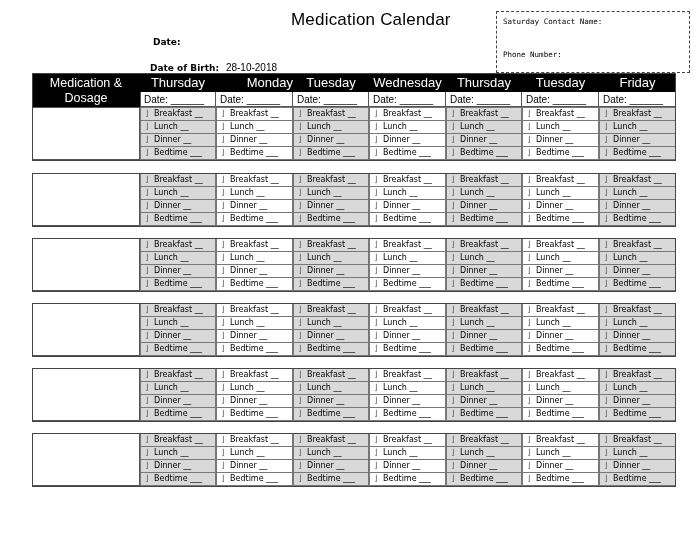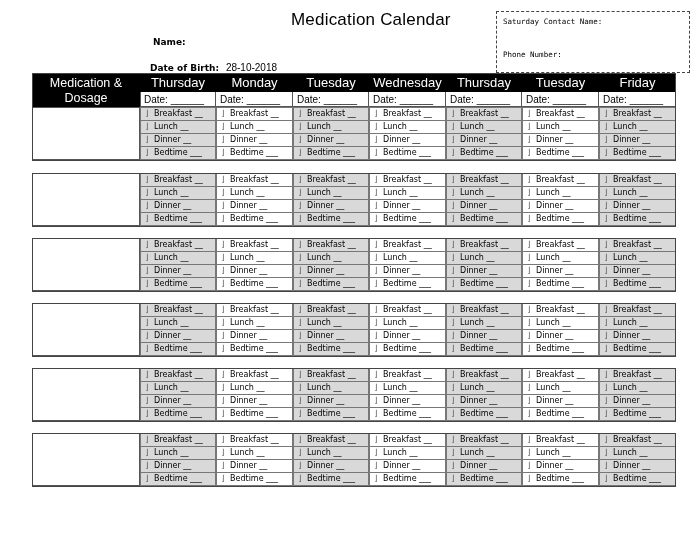--- a/index.html
+++ b/index.html
@@ -22,39 +22,39 @@
   .slot { position: absolute; height: 13px; border: 1px solid #777; font-size: 8px; line-height: 11px; padding-left: 4px; white-space: nowrap; overflow: hidden; font-family: "DejaVu Sans", sans-serif; }
   .slot.shade { background: #d9d9d9; }
   .slot.plain { background: #ffffff; }
   .slot .chk { display: inline-block; width: 6px; color: #555; font-size: 8px; margin-right: 3px; }
   .block-outline { position: absolute; left: 32px; width: 644px; border: 1px solid #444; pointer-events: none; }
 </style>
 </head>
 <body>
 
 <div class="title">Medication Calendar</div>
-<div class="name-label">Name:</div>
+<div class="name-label">Date:</div>
 <div class="dob">
   <span class="lbl">Date of Birth:</span>
   <span class="val">28-10-2018</span>
 </div>
 
 <div class="emergency">
   <div class="e1">Saturday Contact Name:</div>
   <div class="e2">Phone Number:</div>
 </div>
 
 <div class="hdr-med">
   <span>Medication &amp; Dosage</span>
 </div>
 
 <div id="calendar">
     <div class="hdr" style="left: 140px; width: 76px;">Thursday</div>
     <div class="date-cell" style="left: 140px; width: 76px;">Date: ______</div>
-    <div class="hdr" style="left: 216px; width: 77px;">Monday</div>
+    <div class="hdr" style="left: 216px; width: 77px; text-align: right;">Monday</div>
     <div class="date-cell" style="left: 216px; width: 77px;">Date: ______</div>
     <div class="hdr" style="left: 293px; width: 76px;">Tuesday</div>
     <div class="date-cell" style="left: 293px; width: 76px;">Date: ______</div>
     <div class="hdr" style="left: 369px; width: 77px;">Wednesday</div>
     <div class="date-cell" style="left: 369px; width: 77px;">Date: ______</div>
     <div class="hdr" style="left: 446px; width: 76px;">Thursday</div>
     <div class="date-cell" style="left: 446px; width: 76px;">Date: ______</div>
     <div class="hdr" style="left: 522px; width: 77px;">Tuesday</div>
     <div class="date-cell" style="left: 522px; width: 77px;">Date: ______</div>
     <div class="hdr" style="left: 599px; width: 77px;">Friday</div>

